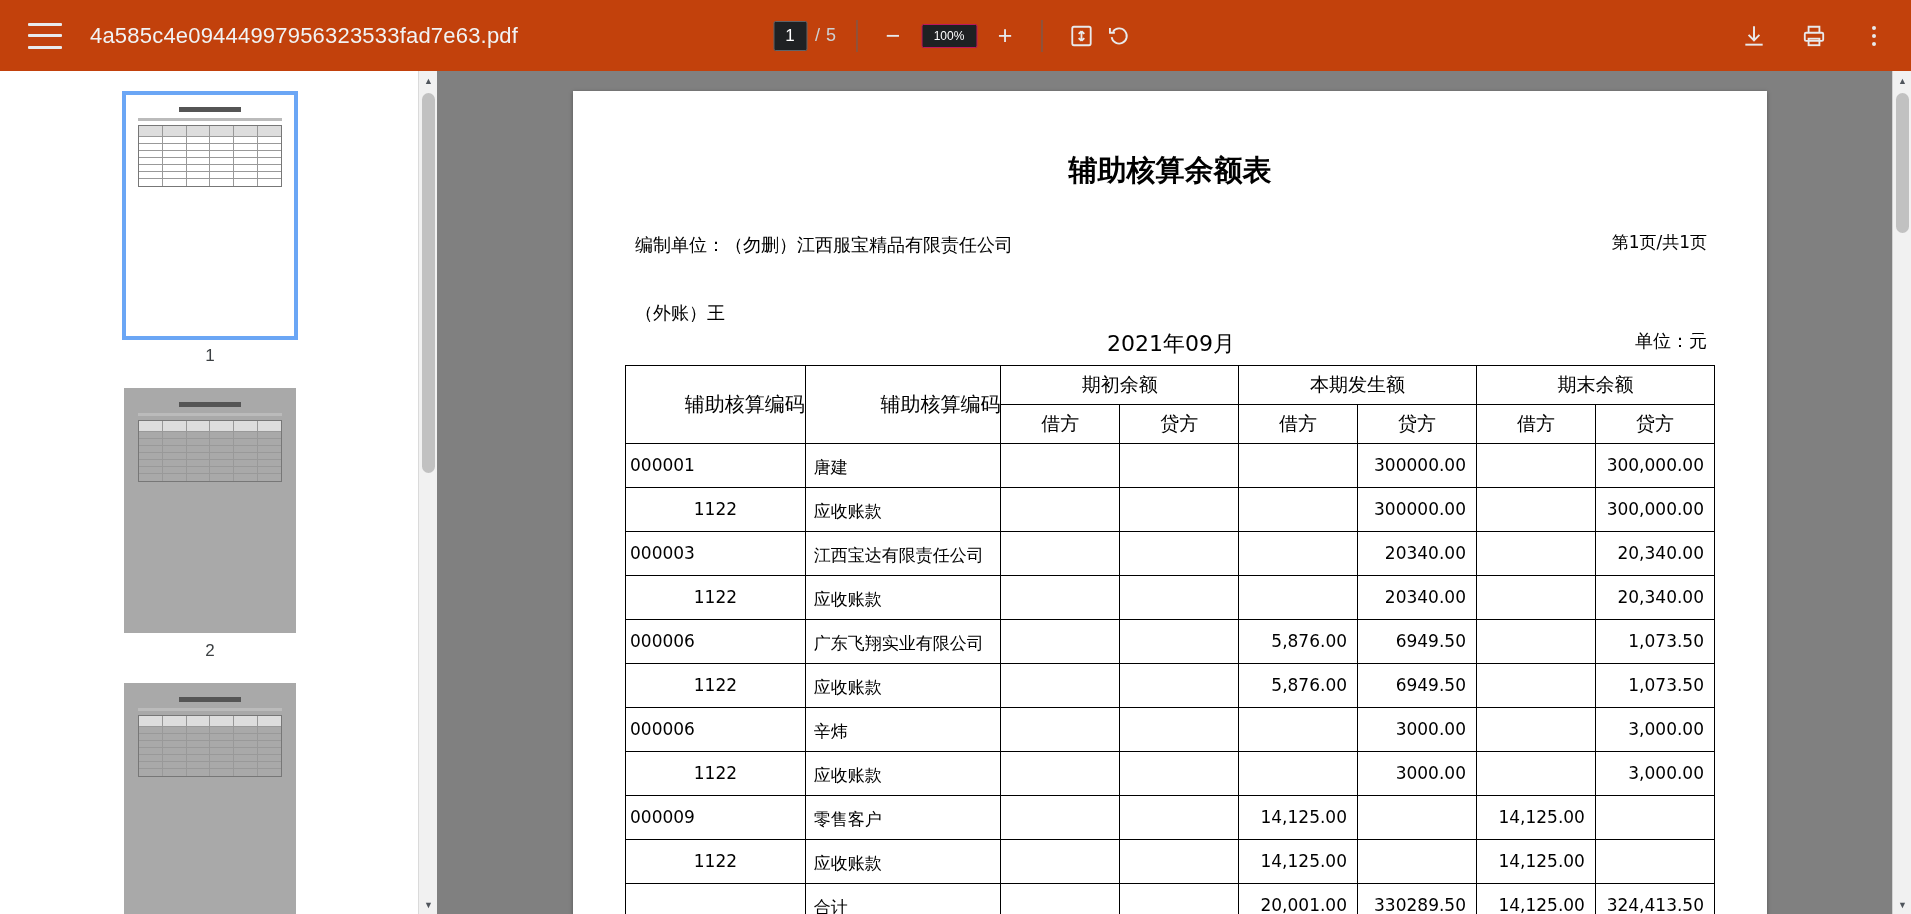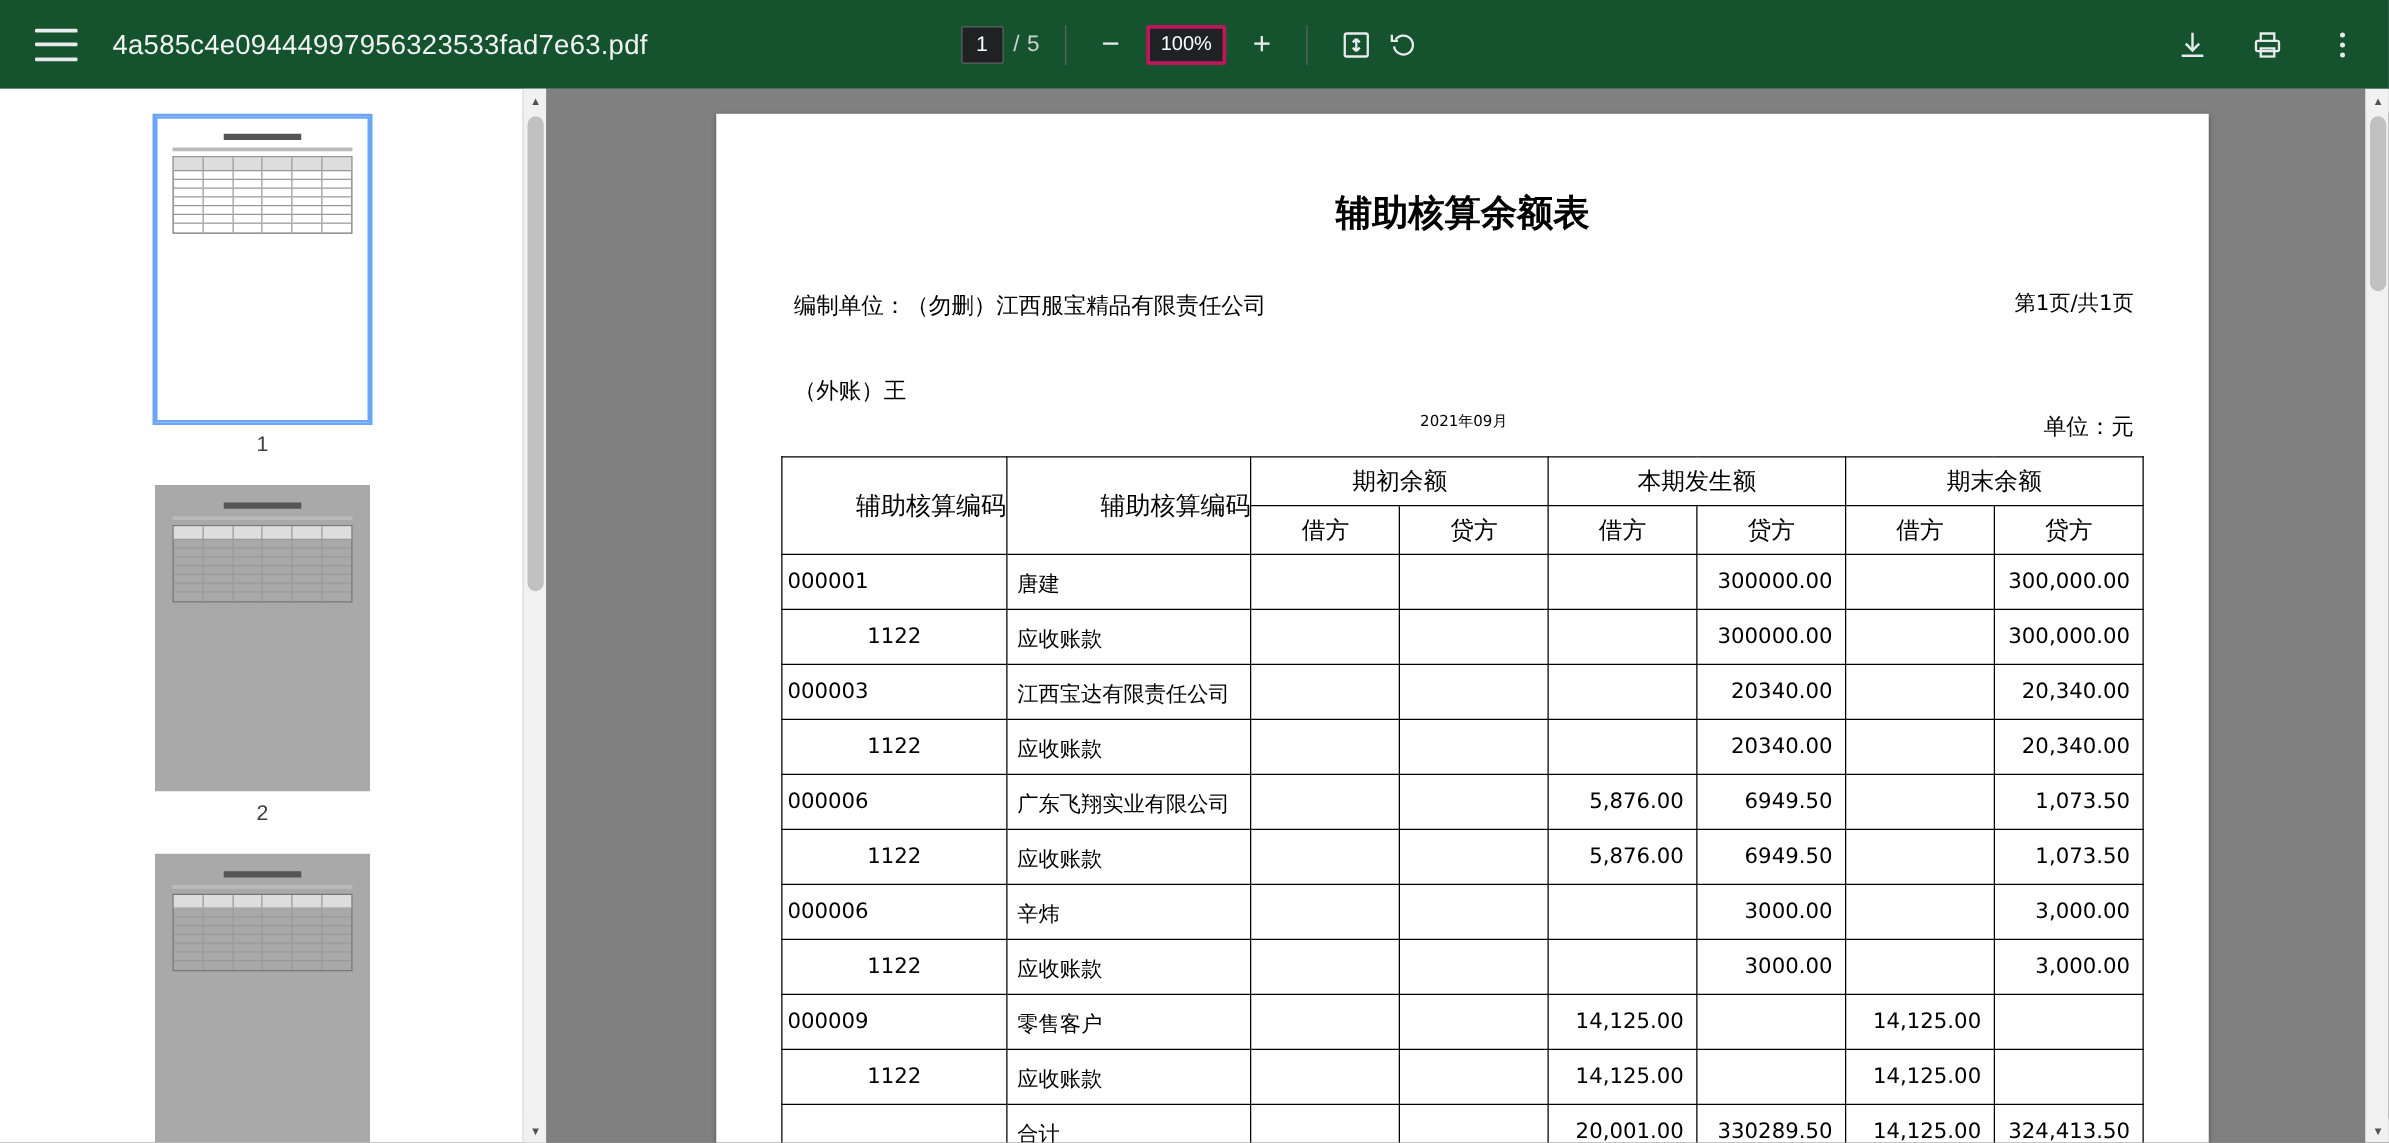--- a/index.html
+++ b/index.html
@@ -8,21 +8,21 @@
     width: 1911px; height: 914px;
     overflow: hidden;
     font-family: "Liberation Sans", sans-serif;
     background: #808080;
   }
 
   
   .toolbar {
     position: absolute; top: 0; left: 0;
     width: 1911px; height: 71px;
-    background: #14532d;
+    background: #c2410c;
     display: flex; align-items: center;
     color: #e8eaed;
   }
   .tb-left { display: flex; align-items: center; flex: 0 0 auto; }
   .hamburger {
     width: 34px; height: 26px;
     margin-left: 28px; margin-right: 28px;
     display: flex; flex-direction: column; justify-content: space-between;
     cursor: pointer;
   }
@@ -44,23 +44,23 @@
   .page-sep { font-size: 18px; color: #cdd1d4; margin: 0 6px 0 8px; }
   .page-total { font-size: 18px; color: #cdd1d4; }
   .divider {
     width: 1px; height: 32px; background: #5f6368; margin: 0 20px;
   }
   .zoom-btn {
     width: 32px; height: 32px; display: flex; align-items: center; justify-content: center;
     font-size: 25px; color: #e8eaed; cursor: pointer; user-select: none;
   }
   .zoom-val {
-    background: #1f2123; border: 3px solid #be185d; color: #fff;
-    font-size: 16px; padding: 4px 9px; border-radius: 2px; margin: 0 12px;
-    min-width: 56px; text-align: right;
+    background: #1f2123; border: 1px solid #be185d; color: #fff;
+    font-size: 12px; padding: 4px 9px; border-radius: 2px; margin: 0 12px;
+    min-width: 56px; text-align: center;
   }
   .icon-btn {
     width: 38px; height: 38px; display: flex; align-items: center; justify-content: center;
     cursor: pointer;
   }
   .tb-right {
     position: absolute; right: 18px; display: flex; align-items: center; gap: 22px;
   }
   .kebab { display: flex; flex-direction: column; gap: 4px; align-items: center; }
   .kebab i { width: 4px; height: 4px; background: #e8eaed; border-radius: 50%; display: block; }
@@ -131,21 +131,21 @@
     text-align: center; font-size: 29px; margin: 60px 0 0 0;
     font-family: "DejaVu Sans", sans-serif; color: #000; font-weight: bold;
   }
   .meta {
     position: relative; margin: 26px 0 0 0; padding: 0 60px 0 62px;
     font-size: 18px; color: #000; font-family: "DejaVu Sans", sans-serif;
   }
   .meta-left { line-height: 1.55; margin-top: 40px; }
   .meta-right { position: absolute; right: 60px; top: 0; font-size: 17px; }
   .meta-row2 { position: relative; margin-top: 2px; height: 26px; }
-  .meta-period { position: absolute; left: 50%; transform: translateX(-50%); font-size: 12px; }
+  .meta-period { position: absolute; left: 50%; transform: translateX(-50%); font-size: 22px; }
   .meta-unit { position: absolute; right: 0; font-size: 18px; }
 
   table.fin {
     margin: 10px auto 0 auto;
     width: 1090px;
     border-collapse: collapse;
     font-family: "DejaVu Sans", sans-serif;
     color: #000;
   }
   table.fin td, table.fin th {

